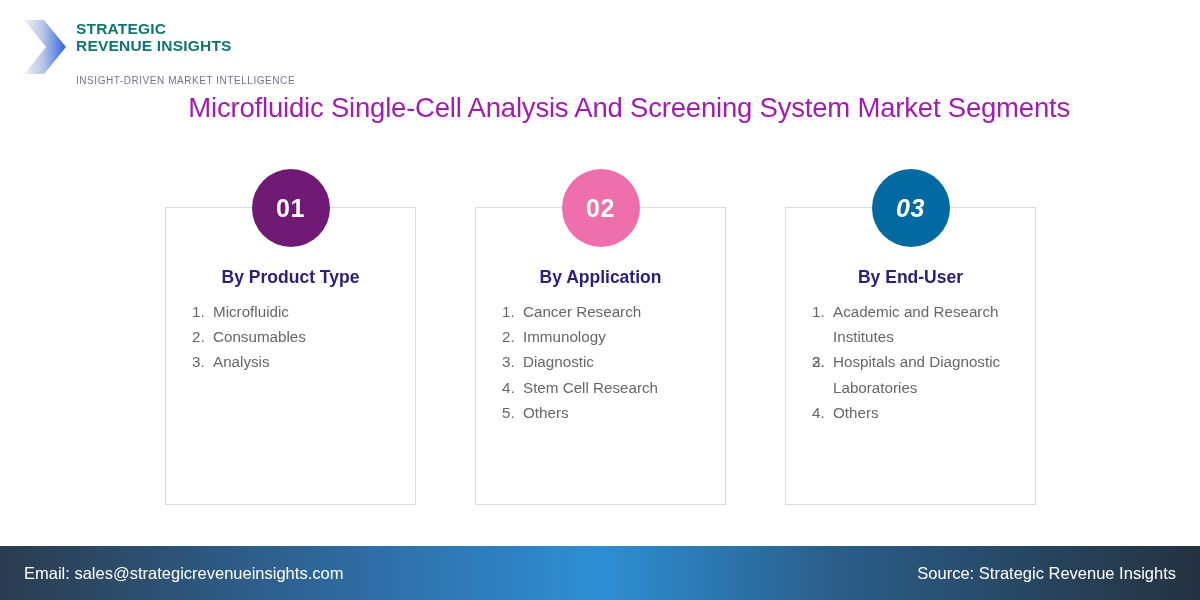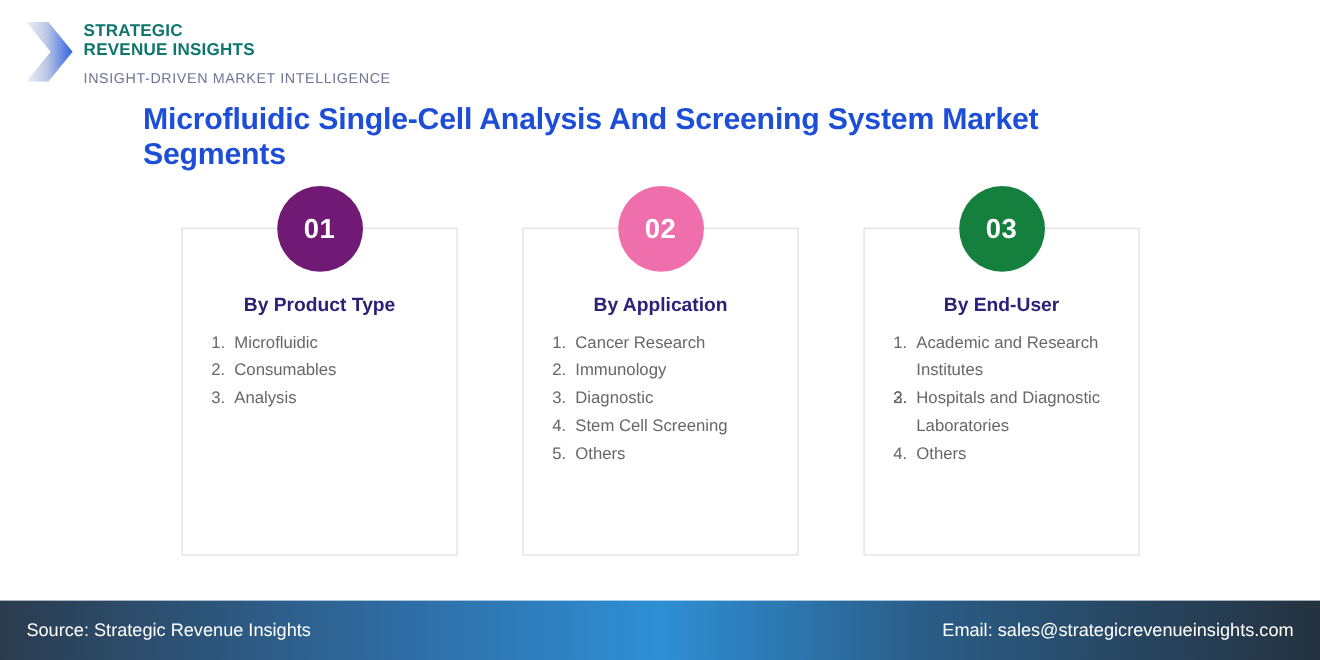--- a/index.html
+++ b/index.html
@@ -16,29 +16,29 @@
     position:absolute; left:22px; top:16px;
     display:flex; align-items:flex-start;
   }
   .logo-mark { width:46px; height:62px; flex:none; margin-right:8px; }
   .logo-text { padding-top:5px; }
   .logo-line {
     font-size:15.5px; font-weight:bold; letter-spacing:.2px;
     color:#0f766e; line-height:1.07; white-space:nowrap;
   }
   .logo-tagline {
-    margin-top:9px; font-size:13px; letter-spacing:.55px;
+    margin-top:21px; font-size:10px; letter-spacing:.55px;
     color:#6f7594; white-space:nowrap;
   }
 
   
   .page-title {
     position:absolute; left:130px; top:92px; width:940px;
-    text-align:left; font-size:27.5px; font-weight:bold;
-    line-height:1.17; color:#1d4ed8; letter-spacing:-.2px;
+    text-align:right; font-size:27.5px; font-weight:normal;
+    line-height:1.17; color:#a21caf; letter-spacing:-.2px;
   }
 
   
   .cards { position:absolute; left:0; top:207px; width:1200px; }
   .card {
     position:absolute; top:0; width:251px;
     border:1px solid #dcdcdc; background:#fff;
   }
   .card-1 { left:165px; height:298px; }
   .card-2 { left:475px; height:298px; }
@@ -110,34 +110,34 @@
       </ul>
   </div>
 
   <div class="card card-2">
     <div class="badge" style="background: rgb(239, 111, 172);">02</div>
     <div class="card-head">By Application</div>
     <ul class="card-list">
         <li><span class="num">1.</span><span>Cancer Research</span></li>
         <li><span class="num">2.</span><span>Immunology</span></li>
         <li><span class="num">3.</span><span>Diagnostic</span></li>
-        <li><span class="num">4.</span><span>Stem Cell Screening</span></li>
+        <li><span class="num">4.</span><span>Stem Cell Research</span></li>
         <li><span class="num">5.</span><span>Others</span></li>
       </ul>
   </div>
 
   <div class="card card-3">
-    <div class="badge" style="background: #15803d;">03</div>
+    <div class="badge" style="background: #0369a1; font-style: italic;">03</div>
     <div class="card-head">By End-User</div>
     <ul class="card-list">
         <li><span class="num">1.</span><span>Academic and Research Institutes</span></li>
         <li><span class="num">2.</span></li>
         <li><span class="num">3.</span><span>Hospitals and Diagnostic Laboratories</span></li>
         <li><span class="num">4.</span><span>Others</span></li>
       </ul>
   </div>
 
 </div>
 
 <div class="footer">
+  <span>Email: sales@strategicrevenueinsights.com</span>
   <span>Source: Strategic Revenue Insights</span>
-  <span>Email: sales@strategicrevenueinsights.com</span>
 </div>
 
 </body></html>

